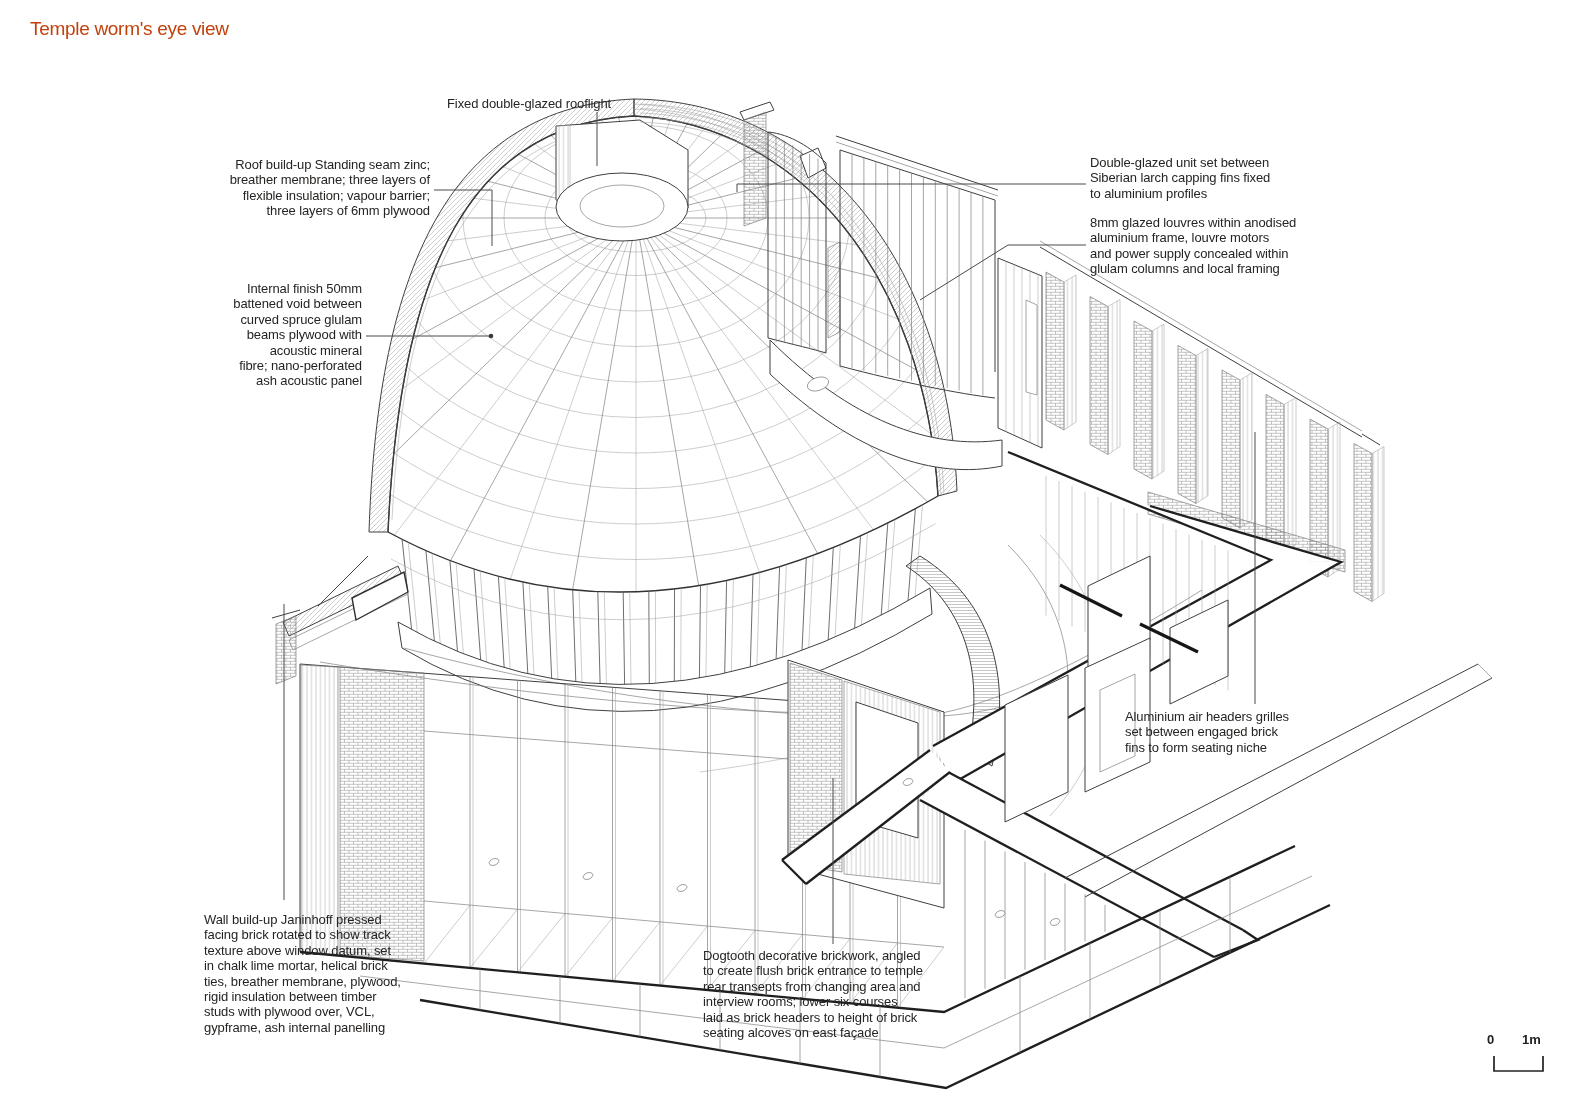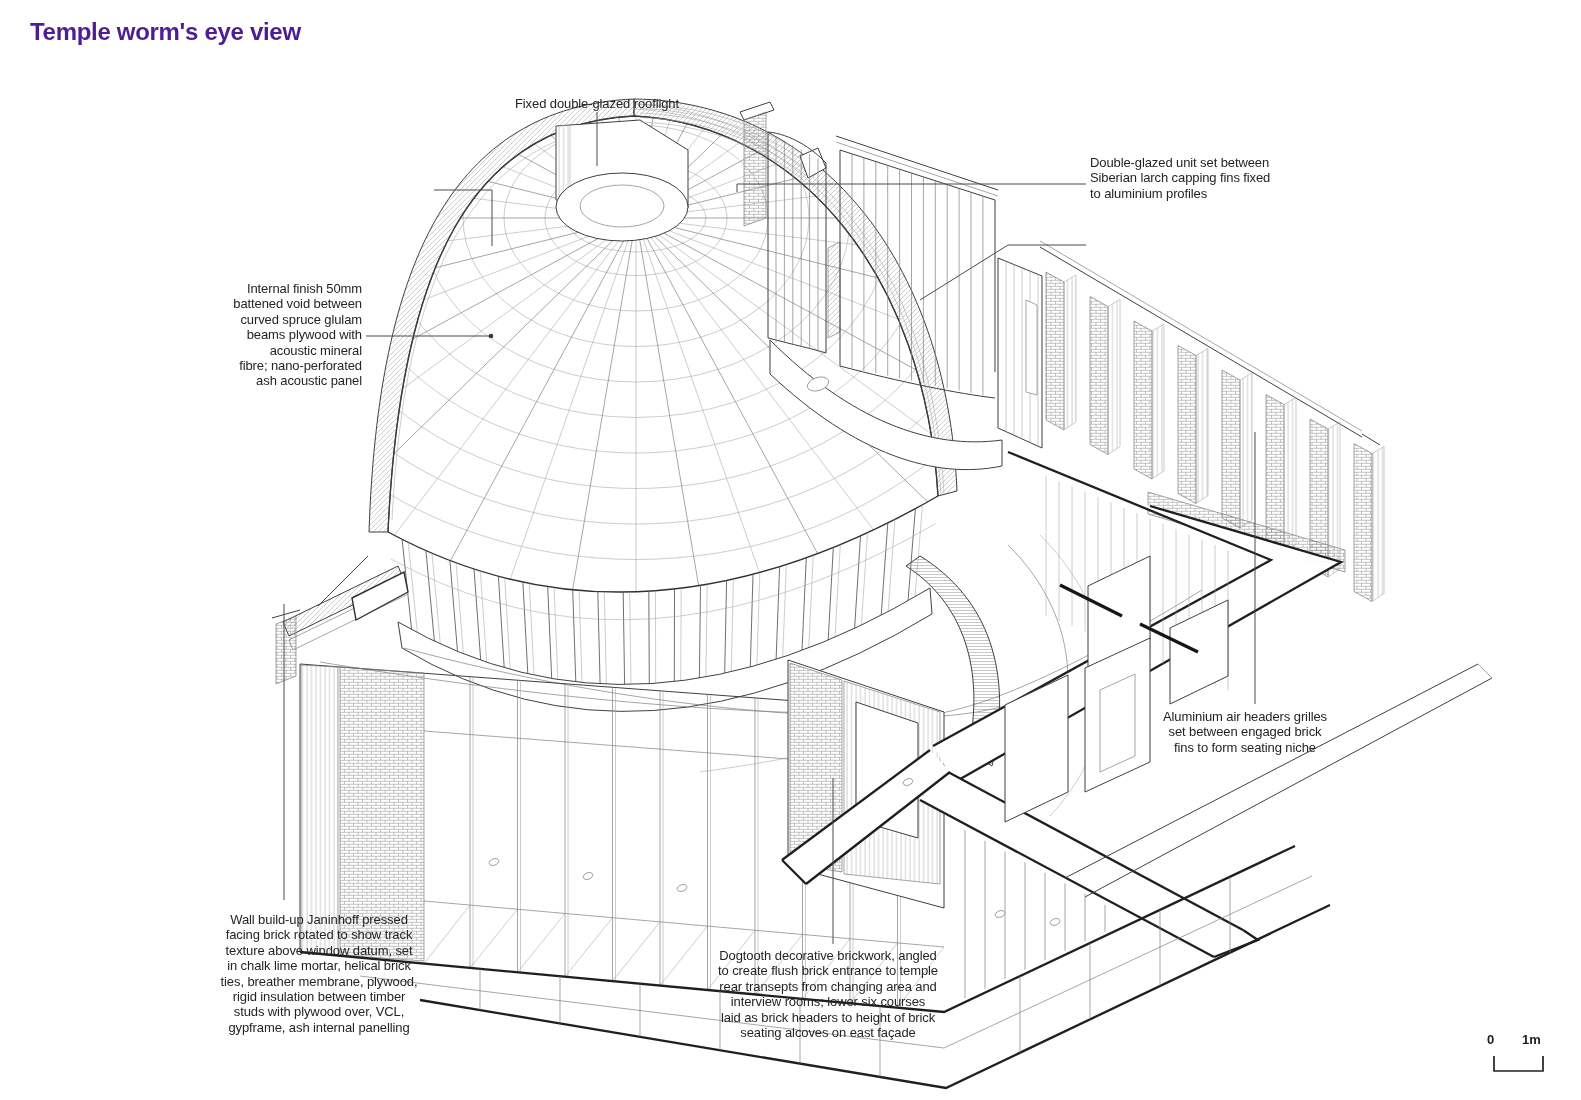--- a/index.html
+++ b/index.html
@@ -2,23 +2,23 @@
 <html><head>
 <meta charset="utf-8">
 <style>
   html,body{margin:0;padding:0;background:#ffffff}
   #stage{position:relative;width:1581px;height:1100px;background:#ffffff;
          font-family:"Liberation Sans",sans-serif;overflow:hidden}
   #ax{position:absolute;left:0;top:0}
   .lbl{position:absolute;font-size:13px;line-height:15.4px;color:#262422;
        white-space:pre-line;letter-spacing:-0.1px}
   .r{text-align:right}
-  .c{text-align:center}
-  #title{position:absolute;left:30px;top:18px;font-size:24px;font-weight:bold;
-         color:#4c1d95;letter-spacing:-0.3px}
+  .c{text-align:left}
+  #title{position:absolute;left:30px;top:18px;font-size:19px;font-weight:normal;
+         color:#c2410c;letter-spacing:-0.3px}
   .scl{position:absolute;font-size:13px;font-weight:bold;color:#222222}
   
   .s05{stroke:#a3a3a3;stroke-width:.55}
   .s07{stroke:#7f7f7f;stroke-width:.7}
   .s09{stroke:#555555;stroke-width:.85}
   .s1{stroke:#3f3f3f;stroke-width:1}
   .s12{stroke:#303030;stroke-width:1.4}
   .s2{stroke:#1f1f1f;stroke-width:2.3}
   .s3{stroke:#161616;stroke-width:3.2}
   .ld{stroke:#4a4a4a;stroke-width:1}
@@ -357,38 +357,46 @@
         <polyline points="1086,245 1008,245 920,300" fill="none" class="ld"></polyline>
         <line x1="1255" y1="432" x2="1255" y2="704" class="ld"></line>
         <line x1="833" y1="778" x2="833" y2="944" class="ld"></line>
         <path d="M1494,1056 V1071 H1543 V1056" class="sB" fill="none"></path>
       </g>
   </svg>
 
   <div id="title">Temple worm's eye view</div>
 
   <div class="lbl c" style="left:447px;top:96px;width:300px">Fixed double-glazed rooflight</div>
+  <div class="lbl r" style="left:130px;top:157px;width:300px">Roof build-up Standing seam zinc;
+breather membrane; three layers of
+flexible insulation; vapour barrier;
+three layers of 6mm plywood</div>
   <div class="lbl r" style="left:162px;top:281px;width:200px">Internal finish 50mm
 battened void between
 curved spruce glulam
 beams plywood with
 acoustic mineral
 fibre; nano-perforated
 ash acoustic panel</div>
   <div class="lbl c" style="left:204px;top:912px;width:230px">Wall build-up Janinhoff pressed
 facing brick rotated to show track
 texture above window datum, set
 in chalk lime mortar, helical brick
 ties, breather membrane, plywood,
 rigid insulation between timber
 studs with plywood over, VCL,
 gypframe, ash internal panelling</div>
   <div class="lbl" style="left:1090px;top:155px;width:260px">Double-glazed unit set between
 Siberian larch capping fins fixed
 to aluminium profiles</div>
+  <div class="lbl" style="left:1090px;top:215px;width:280px">8mm glazed louvres within anodised
+aluminium frame, louvre motors
+and power supply concealed within
+glulam columns and local framing</div>
   <div class="lbl c" style="left:1125px;top:709px;width:240px">Aluminium air headers grilles
 set between engaged brick
 fins to form seating niche</div>
   <div class="lbl c" style="left:703px;top:948px;width:250px">Dogtooth decorative brickwork, angled
 to create flush brick entrance to temple
 rear transepts from changing area and
 interview rooms; lower six courses
 laid as brick headers to height of brick
 seating alcoves on east façade</div>
 

